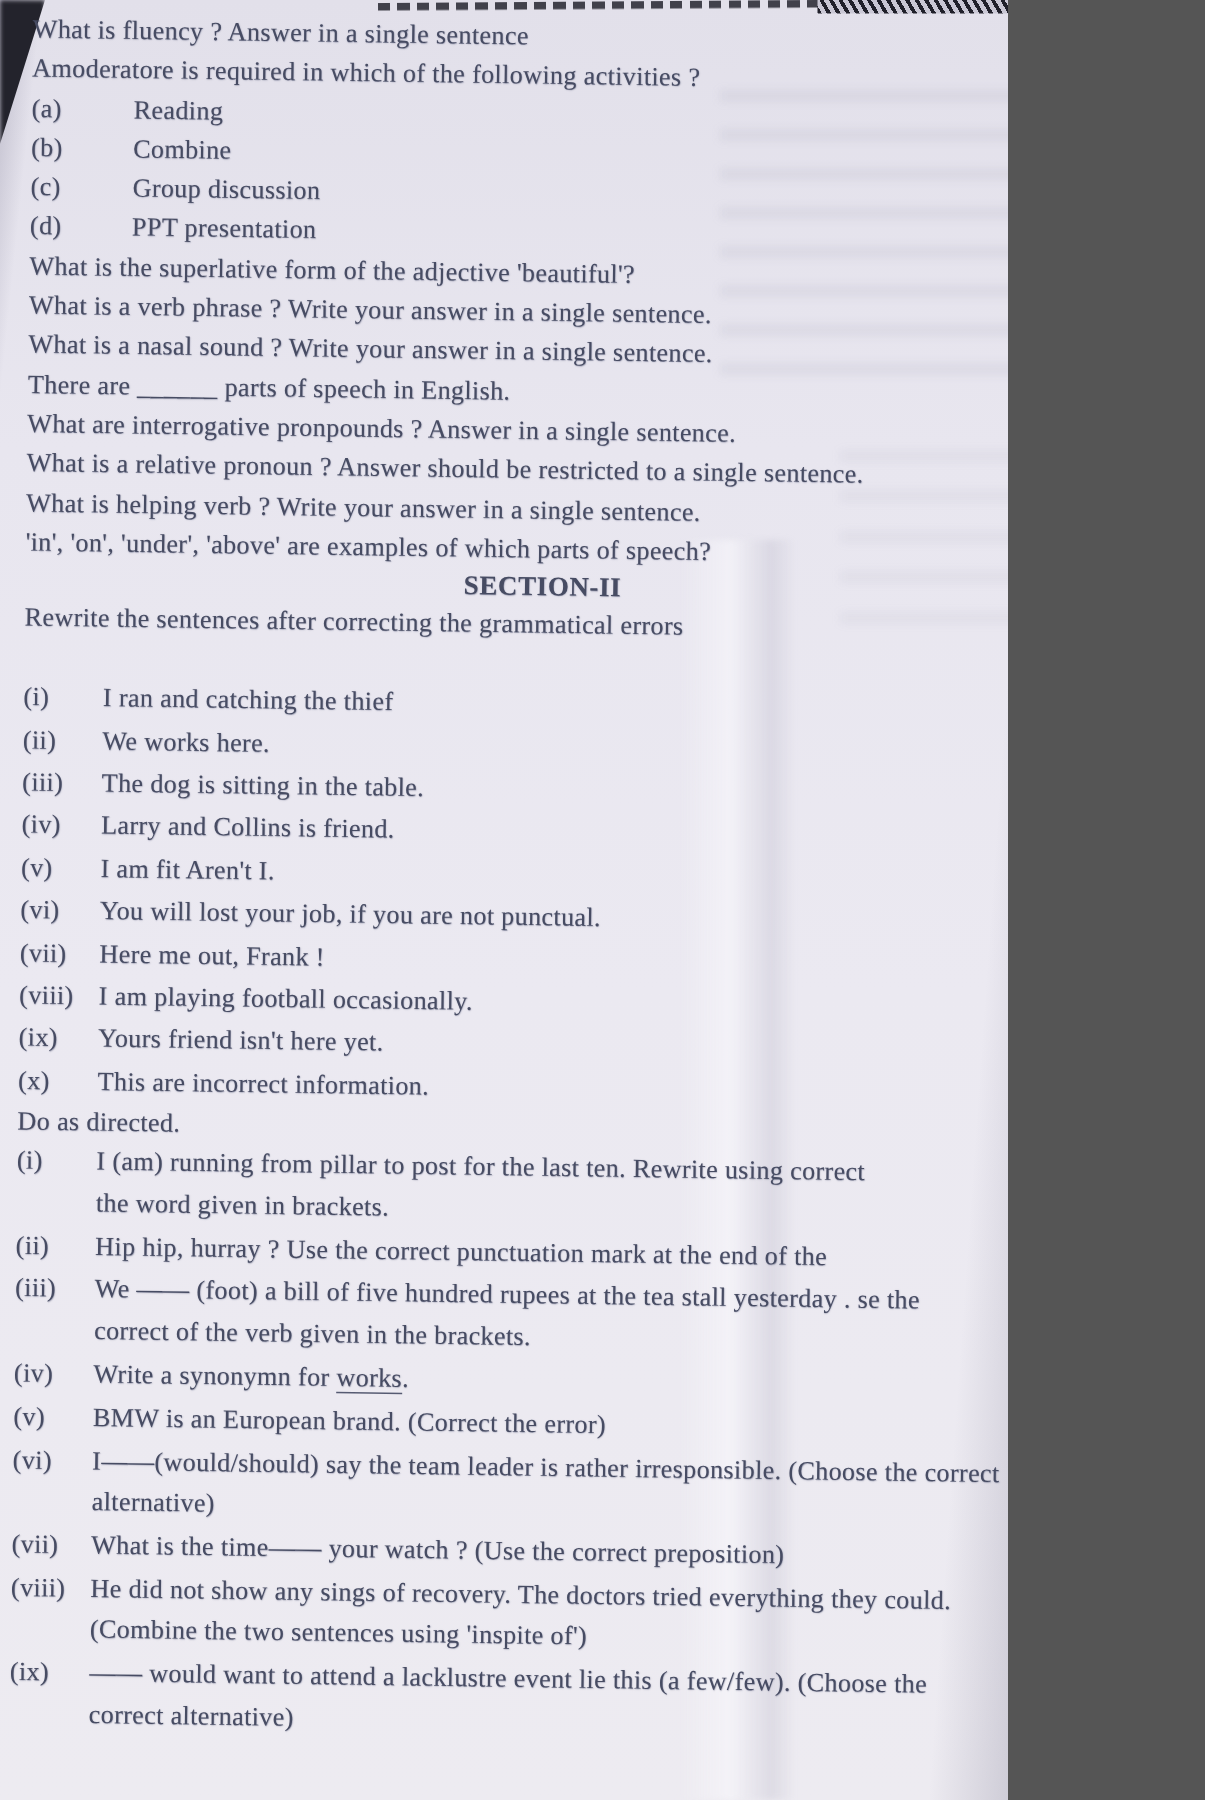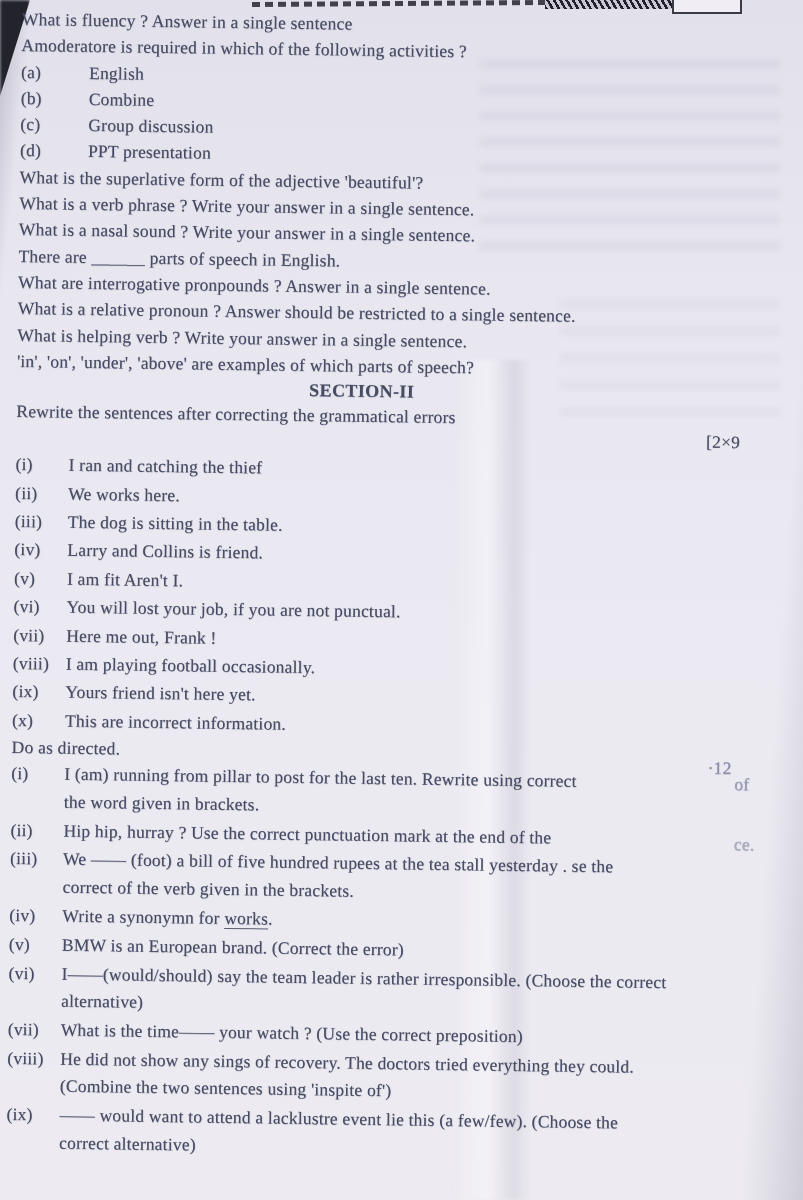--- a/index.html
+++ b/index.html
@@ -1,17 +1,17 @@
 <!DOCTYPE html>
 <html><head>
 <meta charset="utf-8">
 <style>
   html,body{margin:0;padding:0;background:#555;}
   .page{
-    position:relative;width:803px;height:1200px;overflow:hidden;
+    position:relative;width:672px;height:1200px;overflow:hidden;
     font-family:"Liberation Serif", serif;color:#474c63;
     background:
       linear-gradient(96deg, rgba(100,98,125,0.30) 0%, rgba(100,98,125,0) 3.5%),
       linear-gradient(274deg, rgba(100,98,125,0.22) 0%, rgba(100,98,125,0) 7%),
       linear-gradient(180deg,#e2e0ea 0%,#e8e6ef 25%,#ebe9f1 55%,#edebf1 100%);
   }
   
   .corner-shadow{position:absolute;left:0;top:0;width:30px;height:96px;background:#23232c;
     clip-path:polygon(0 0,100% 0,0 100%);filter:blur(1.4px);}
   .top-dash{position:absolute;left:252px;top:1px;width:296px;height:4.5px;
@@ -66,21 +66,21 @@
   <div class="ghost-b"></div>
   <div class="crease"></div>
 
   <div class="content">
 
     <div class="line">What is fluency ? Answer in a single sentence</div>
     <div class="line">Amoderatore is required in which of the following activities ?</div>
 
     <div class="opt">
       <span class="optnum">(a)</span>
-      <span>English</span>
+      <span>Reading</span>
     </div>
     <div class="opt">
       <span class="optnum">(b)</span>
       <span>Combine</span>
     </div>
     <div class="opt">
       <span class="optnum">(c)</span>
       <span>Group discussion</span>
     </div>
     <div class="opt">

